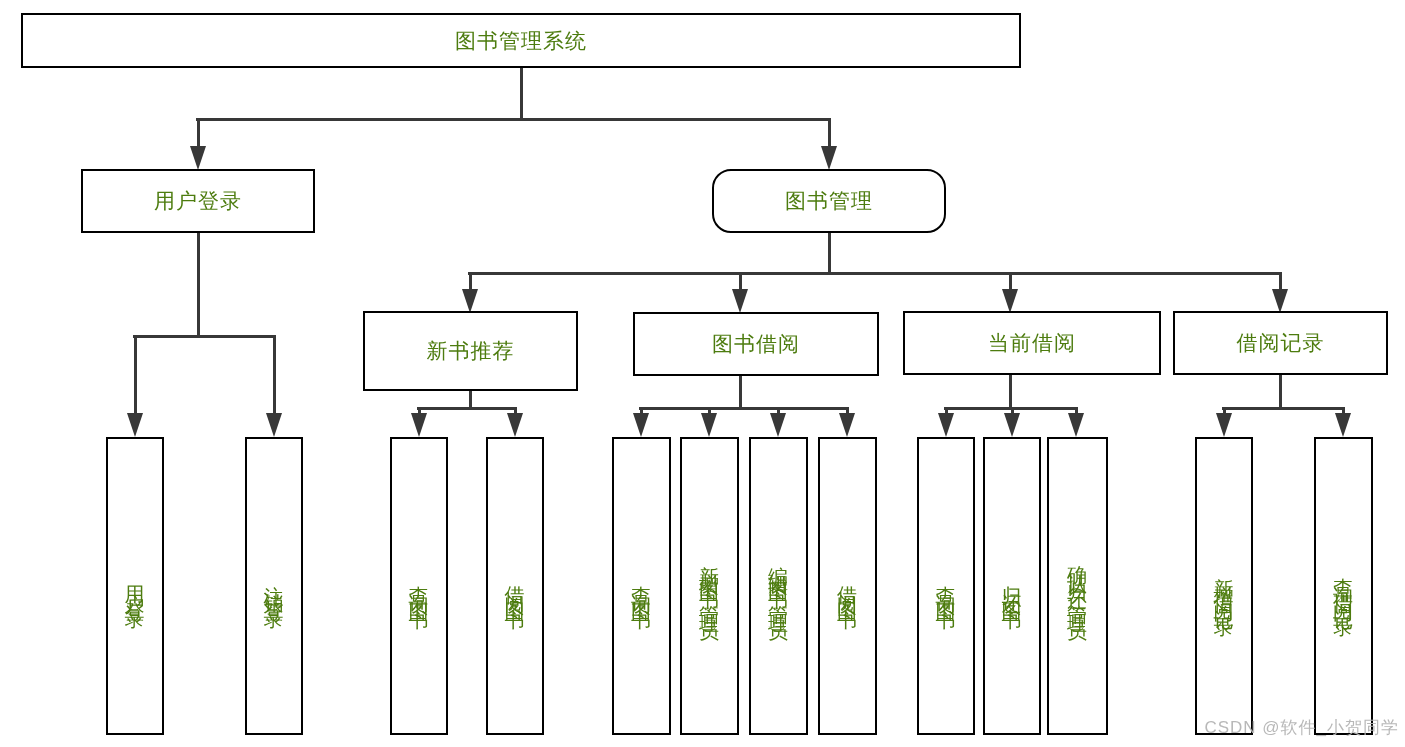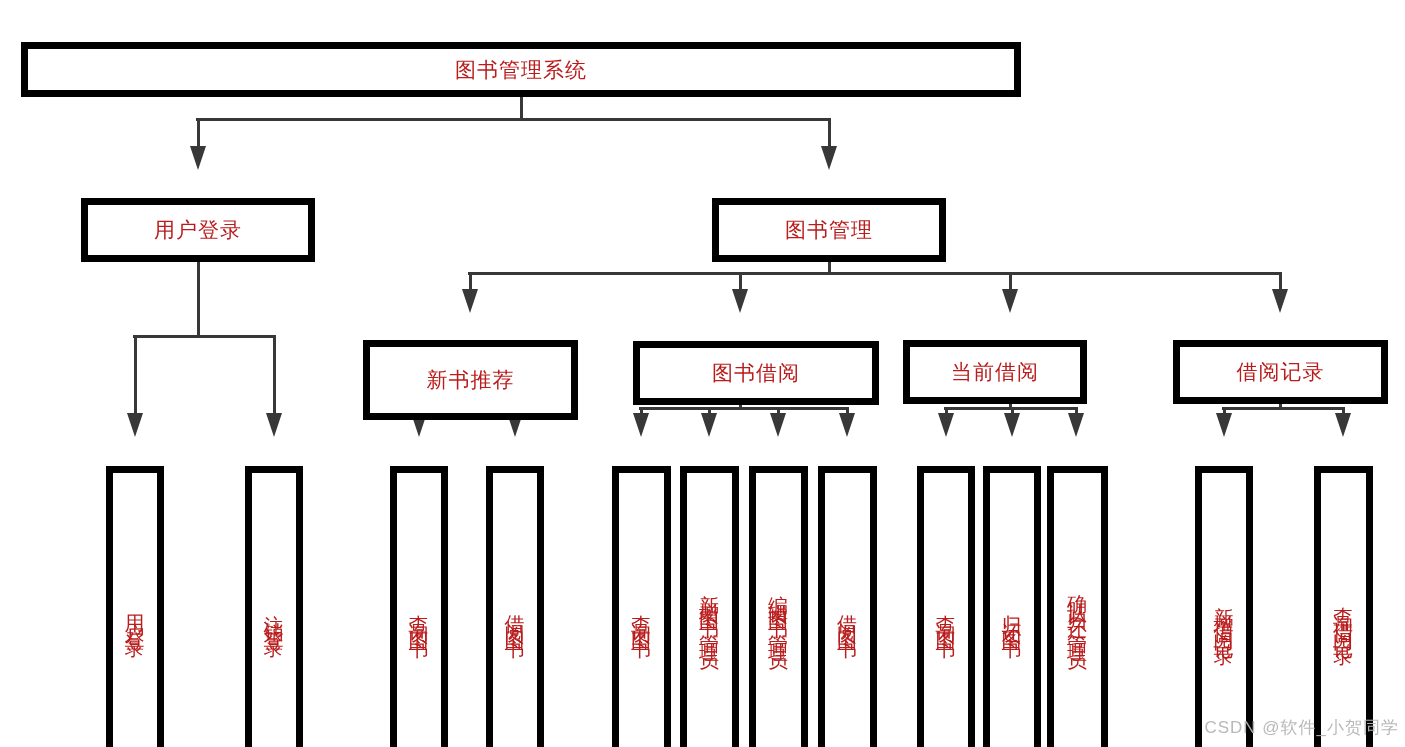--- a/index.html
+++ b/index.html
@@ -9,26 +9,25 @@
     height: 747px;
     background: #ffffff;
     font-family: "Liberation Sans", "DejaVu Sans", sans-serif;
     overflow: hidden;
   }
   #connectors { position: absolute; left: 0; top: 0; }
   .node {
     position: absolute;
     box-sizing: border-box;
     background: #ffffff;
-    border: 7px solid #000000;
-    color: #b91c1c;
+    border: 2px solid #000000;
+    color: #4d7c0f;
     display: flex;
     align-items: center;
     justify-content: center;
-    margin-top: 29px;
   }
   .h-node { font-size: 21px; letter-spacing: 1px; }
   .v-node { font-size: 20px; }
   .v-node .vtext {
     writing-mode: vertical-rl;
     text-orientation: mixed;
     letter-spacing: 8px;
     line-height: 1;
     white-space: nowrap;
   }
@@ -110,25 +109,25 @@
       <polygon points="1004,413 1020,413 1012,437"></polygon>
       <polygon points="1068,413 1084,413 1076,437"></polygon>
       <polygon points="1216,413 1232,413 1224,437"></polygon>
       <polygon points="1335,413 1351,413 1343,437"></polygon>
     </g>
   </svg>
 
   <div class="node h-node" style="left:21px; top:13px; width:1000px; height:55px;">图书管理系统</div>
 
   <div class="node h-node" style="left:81px; top:169px; width:234px; height:64px;">用户登录</div>
-  <div class="node h-node" style="left:712px; top:169px; width:234px; height:64px;">图书管理</div>
+  <div class="node h-node" style="left:712px; top:169px; width:234px; height:64px;border-radius:19px;">图书管理</div>
 
   <div class="node h-node" style="left:363px; top:311px; width:215px; height:80px;">新书推荐</div>
   <div class="node h-node" style="left:633px; top:312px; width:246px; height:64px;text-align:center;">图书借阅</div>
-  <div class="node h-node" style="left:903px; top:311px; width:184px; height:64px;">当前借阅</div>
+  <div class="node h-node" style="left:903px; top:311px; width:258px; height:64px;">当前借阅</div>
   <div class="node h-node" style="left:1173px; top:311px; width:215px; height:64px;">借阅记录</div>
 
   <div class="node v-node" style="left:106px; top:437px; width:58px; height:298px;">
     <span class="vtext">用户登录</span>
   </div>
   <div class="node v-node" style="left:245px; top:437px; width:58px; height:298px;">
     <span class="vtext">注销登录</span>
   </div>
 
   <div class="node v-node" style="left:390px; top:437px; width:58px; height:298px;">

